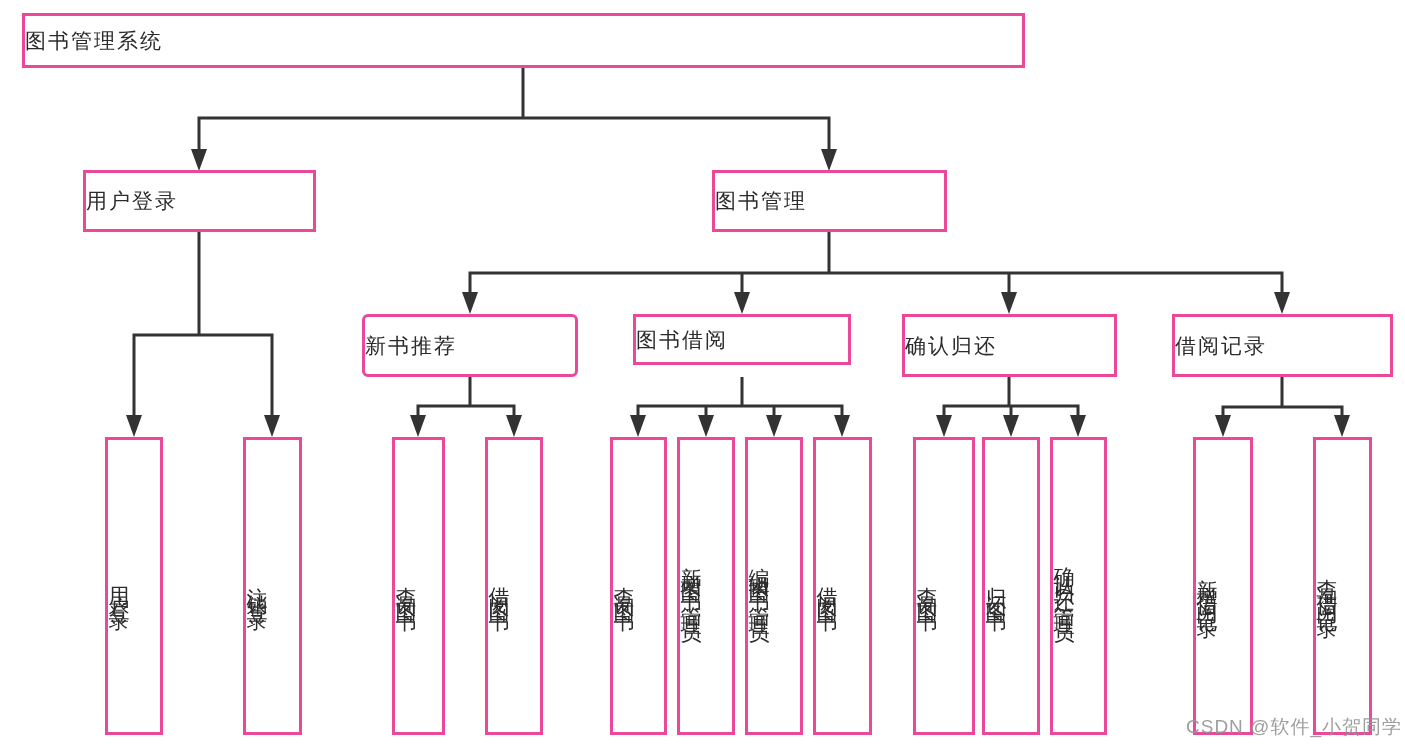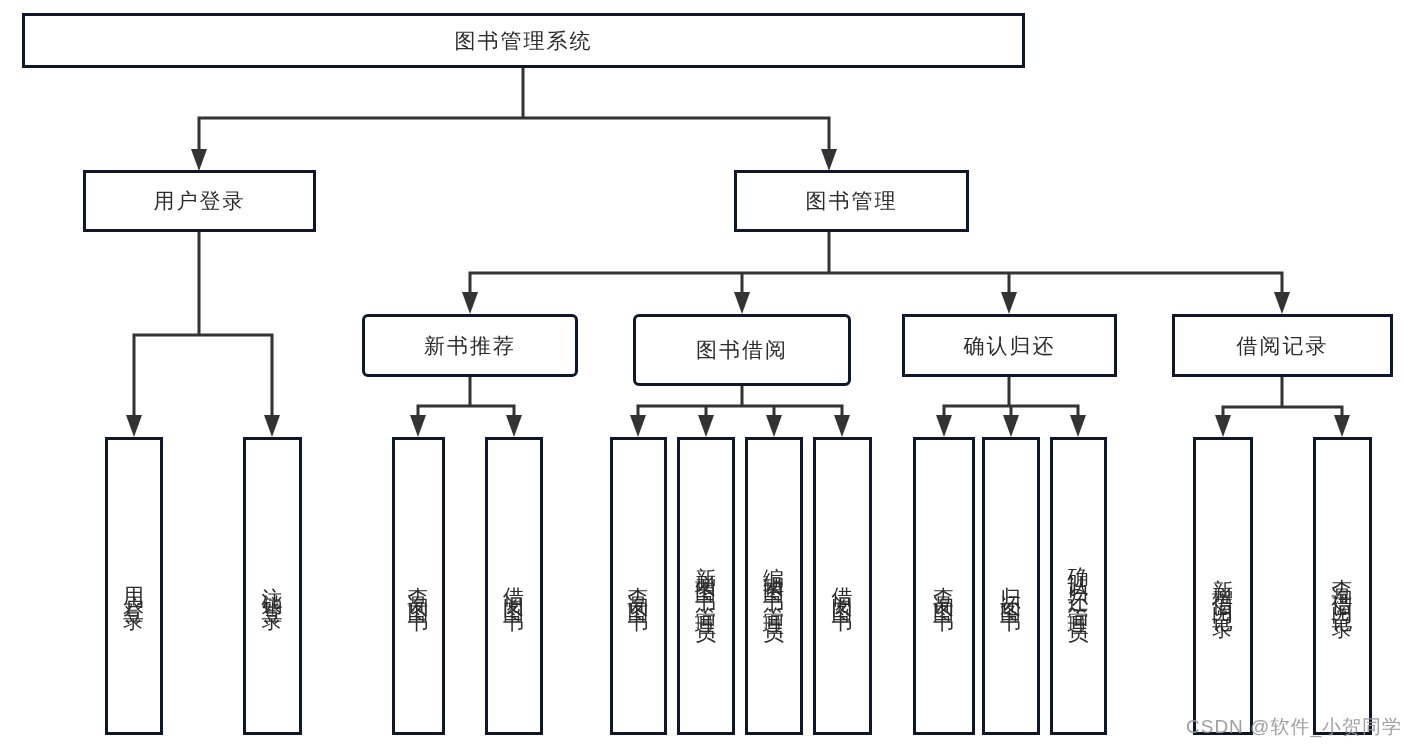--- a/index.html
+++ b/index.html
@@ -2,34 +2,34 @@
 <html><head>
 <meta charset="utf-8">
 <style>
   html,body{margin:0;padding:0;background:#ffffff;}
   .canvas{
     position:relative;width:1405px;height:747px;background:#ffffff;overflow:hidden;
     font-family:"Liberation Sans","DejaVu Sans",sans-serif;color:#2b2b2b;
   }
   .wires{position:absolute;left:0;top:0;width:1405px;height:747px;}
   .node{
-    position:absolute;box-sizing:border-box;background:#ffffff;border:3px solid #0f172a;
-    display:flex;align-items:center;justify-content:center;z-index:2;
+    position:absolute;box-sizing:border-box;background:#ffffff;border:3px solid #ec4899;
+    display:flex;align-items:center;justify-content:flex-start;z-index:2;
   }
   .hlabel{font-size:21px;letter-spacing:2px;white-space:nowrap;}
   .leaf{top:437px;height:298px;}
   .vlabel{
     writing-mode:vertical-rl;text-orientation:mixed;
     font-size:21px;line-height:1.1;letter-spacing:8px;white-space:nowrap;
   }
   .n-root{left:22px;top:13px;width:1003px;height:55px;}
   .n-l2a{left:83px;top:170px;width:233px;height:62px;}
-  .n-l2b{left:712px;top:170px;width:235px;height:62px;margin-left:22px;}
+  .n-l2b{left:712px;top:170px;width:235px;height:62px;}
   .n-l3a{left:362px;top:314px;width:216px;height:63px;border-radius:6px;}
-  .n-l3b{left:633px;top:314px;width:218px;height:72px;border-radius:6px;}
+  .n-l3b{left:633px;top:314px;width:218px;height:51px;}
   .n-l3c{left:902px;top:314px;width:215px;height:63px;}
   .n-l3d{left:1172px;top:314px;width:221px;height:63px;}
   .lf1{left:105px;width:58px;}
   .lf2{left:243px;width:59px;}
   .lf3{left:392px;width:53px;}
   .lf4{left:485px;width:58px;}
   .lf5{left:610px;width:57px;}
   .lf6{left:677px;width:58px;}
   .lf7{left:745px;width:58px;}
   .lf8{left:813px;width:59px;}

